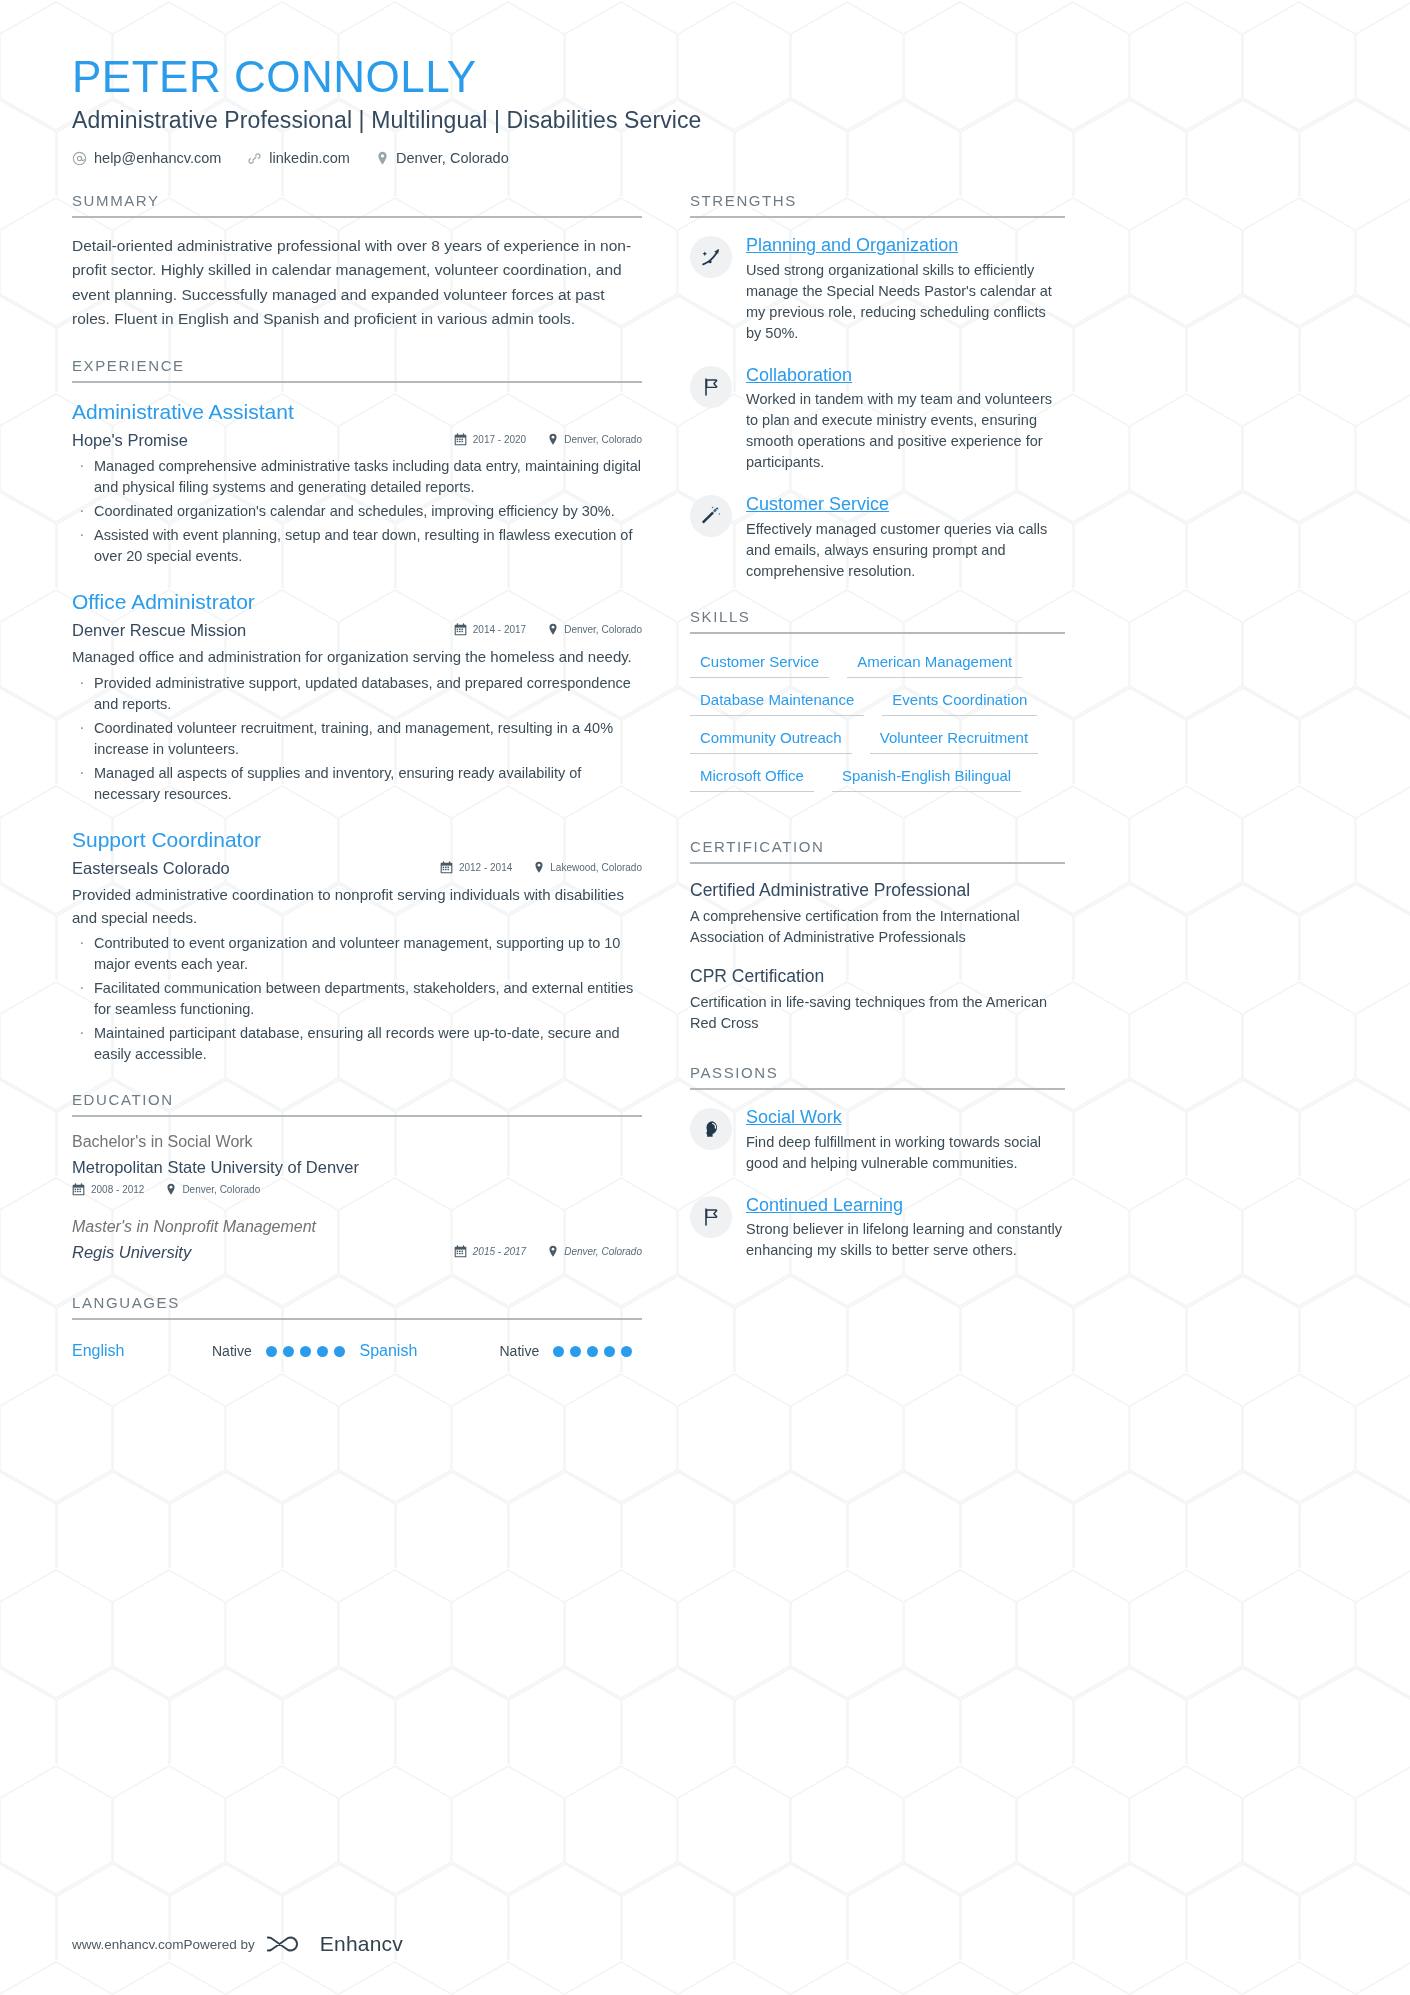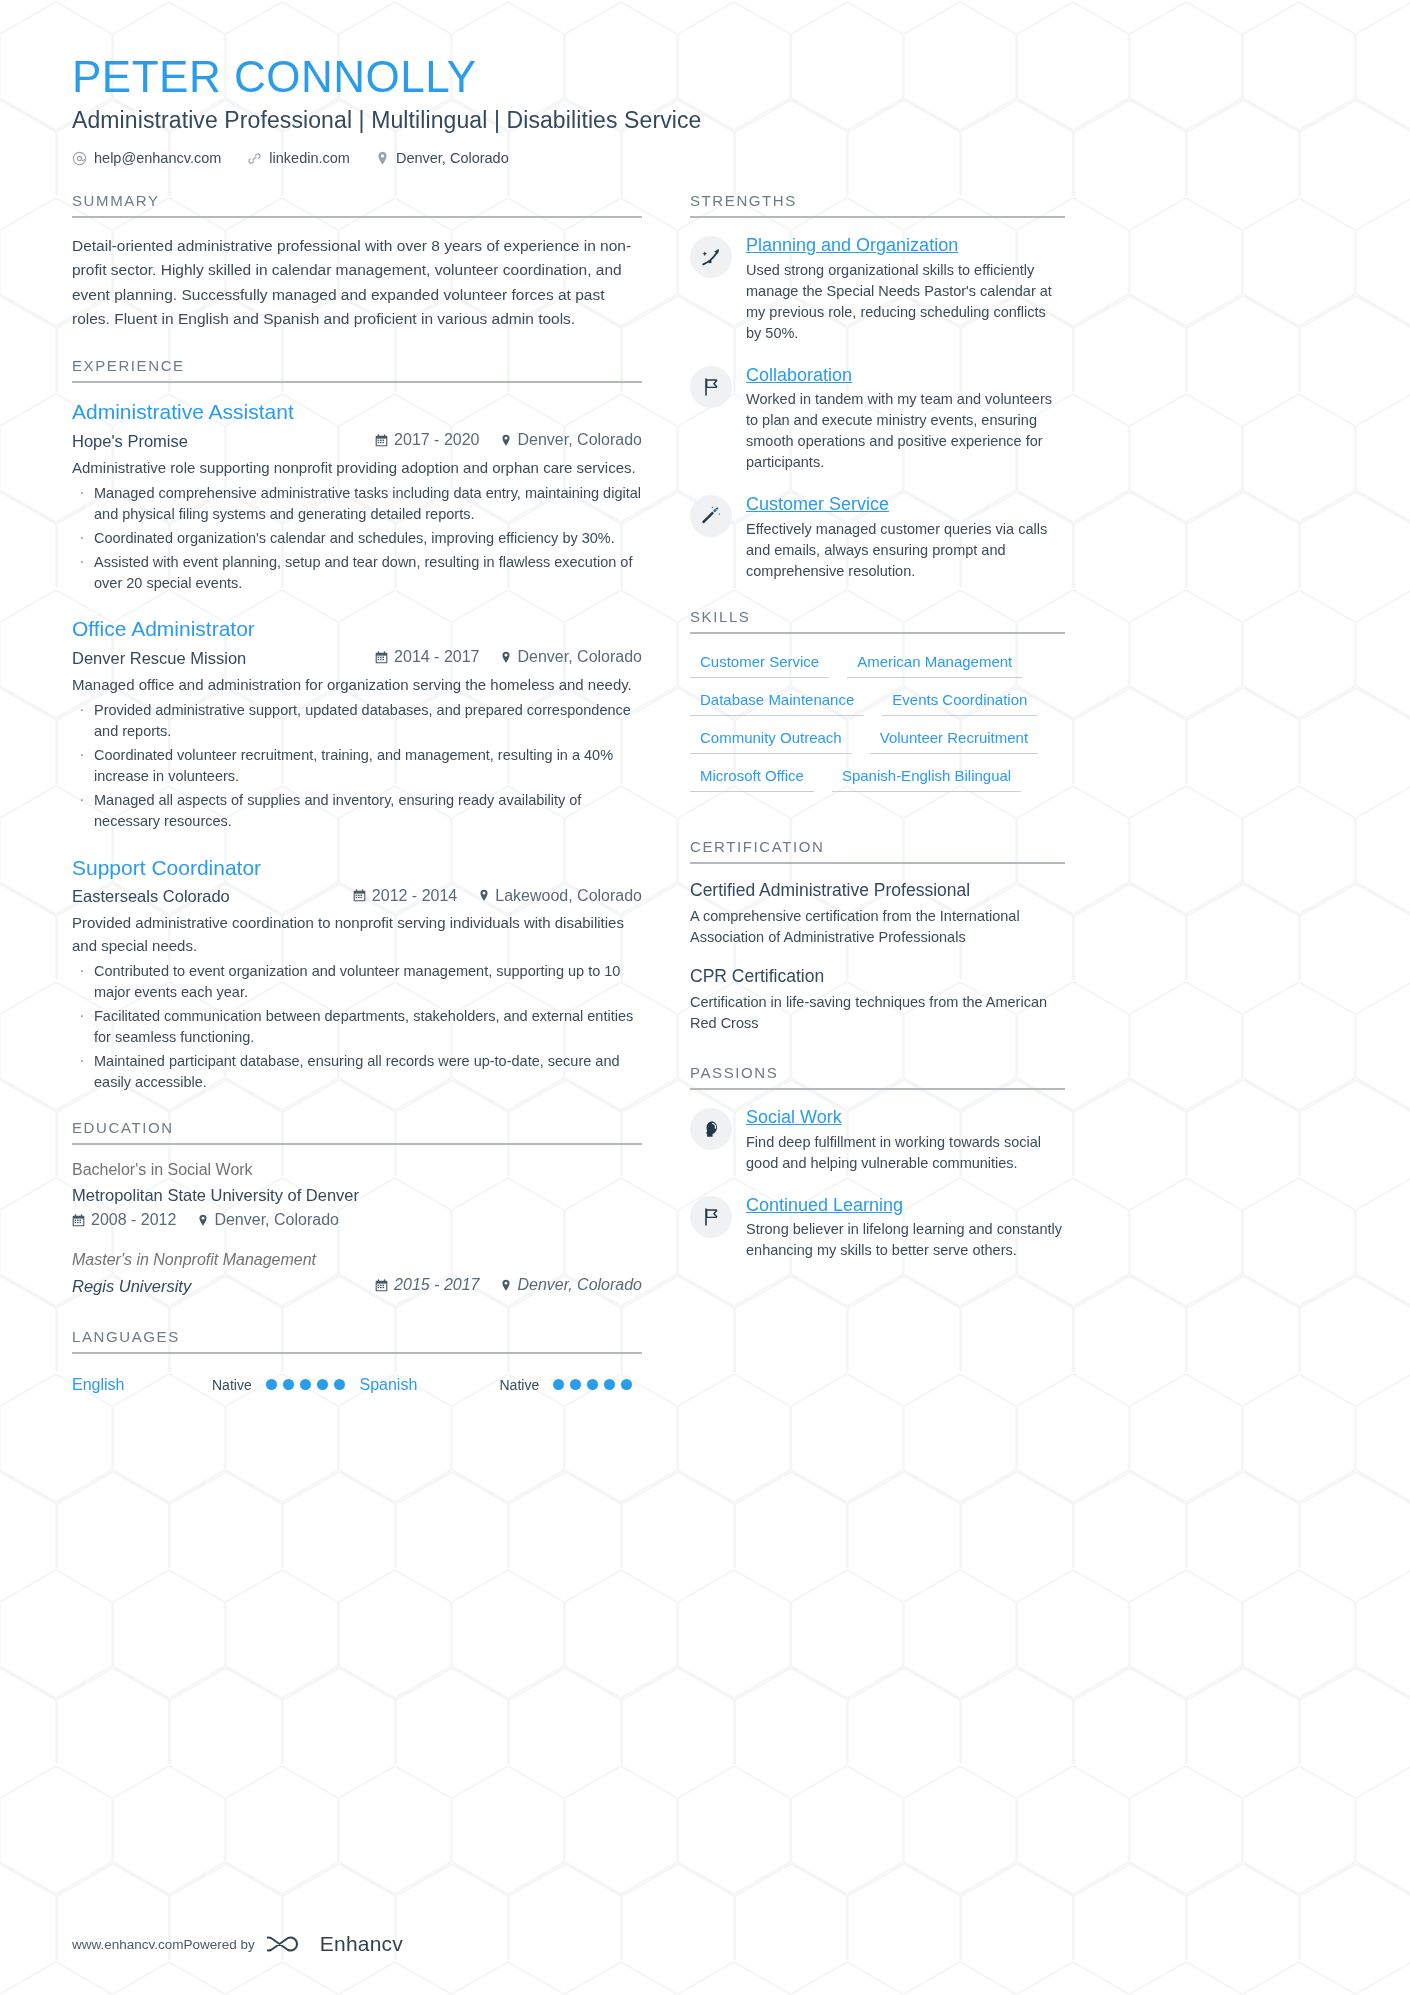--- a/index.html
+++ b/index.html
@@ -59,21 +59,21 @@
     font-size: 21px; color: #2a9ceb; font-weight: 400;
     line-height: 1.2; margin-bottom: 7px;
   }
   .job-meta {
     display: flex; align-items: baseline; font-size: 15.5px;
     color: #3c4c57; margin-bottom: 6px;
   }
   .job-company { flex: 1 1 auto; font-size: 16.5px; color: #34495e; }
   .meta-item {
     display: flex; align-items: center; gap: 6px;
-    font-size: 16px; color: #5a6b76; white-space: nowrap;
+    font-size: 10px; color: #5a6b76; white-space: nowrap;
   }
   .meta-item + .meta-item { margin-left: 22px; }
   .job-desc { font-size: 15px; line-height: 1.5; color: #3c4c57; margin-bottom: 4px; }
   ul.bullets { list-style: none; margin-top: 2px; }
   ul.bullets li {
     position: relative; padding-left: 22px;
     font-size: 14.5px; line-height: 1.45; color: #3c4c57;
     margin-bottom: 3px;
   }
   ul.bullets li::before {
@@ -218,21 +218,20 @@
                   <span>2017 - 2020</span>
                 </span>
                 <span class="meta-item">
                   <svg width="10" height="13" viewBox="0 0 12 16">
                     <path d="M6 0.8 a4.4 4.4 0 0 0 -4.4 4.4 c0 3.3 4.4 9.2 4.4 9.2 s4.4 -5.9 4.4 -9.2 A4.4 4.4 0 0 0 6 .8 z" fill="#4a5a64"></path>
                     <circle cx="6" cy="5.2" r="1.7" fill="#ffffff"></circle>
                   </svg>
                   <span>Denver, Colorado</span>
                 </span>
               </div>
-              <div class="job-desc">Administrative role supporting nonprofit providing adoption and orphan care services.</div>
               <ul class="bullets">
                 <li>Managed comprehensive administrative tasks including data entry, maintaining digital and physical filing systems and generating detailed reports.</li>
                 <li>Coordinated organization's calendar and schedules, improving efficiency by 30%.</li>
                 <li>Assisted with event planning, setup and tear down, resulting in flawless execution of over 20 special events.</li>
               </ul>
             </div>
 
             <div class="job">
               <div class="job-title">Office Administrator</div>
               <div class="job-meta">

